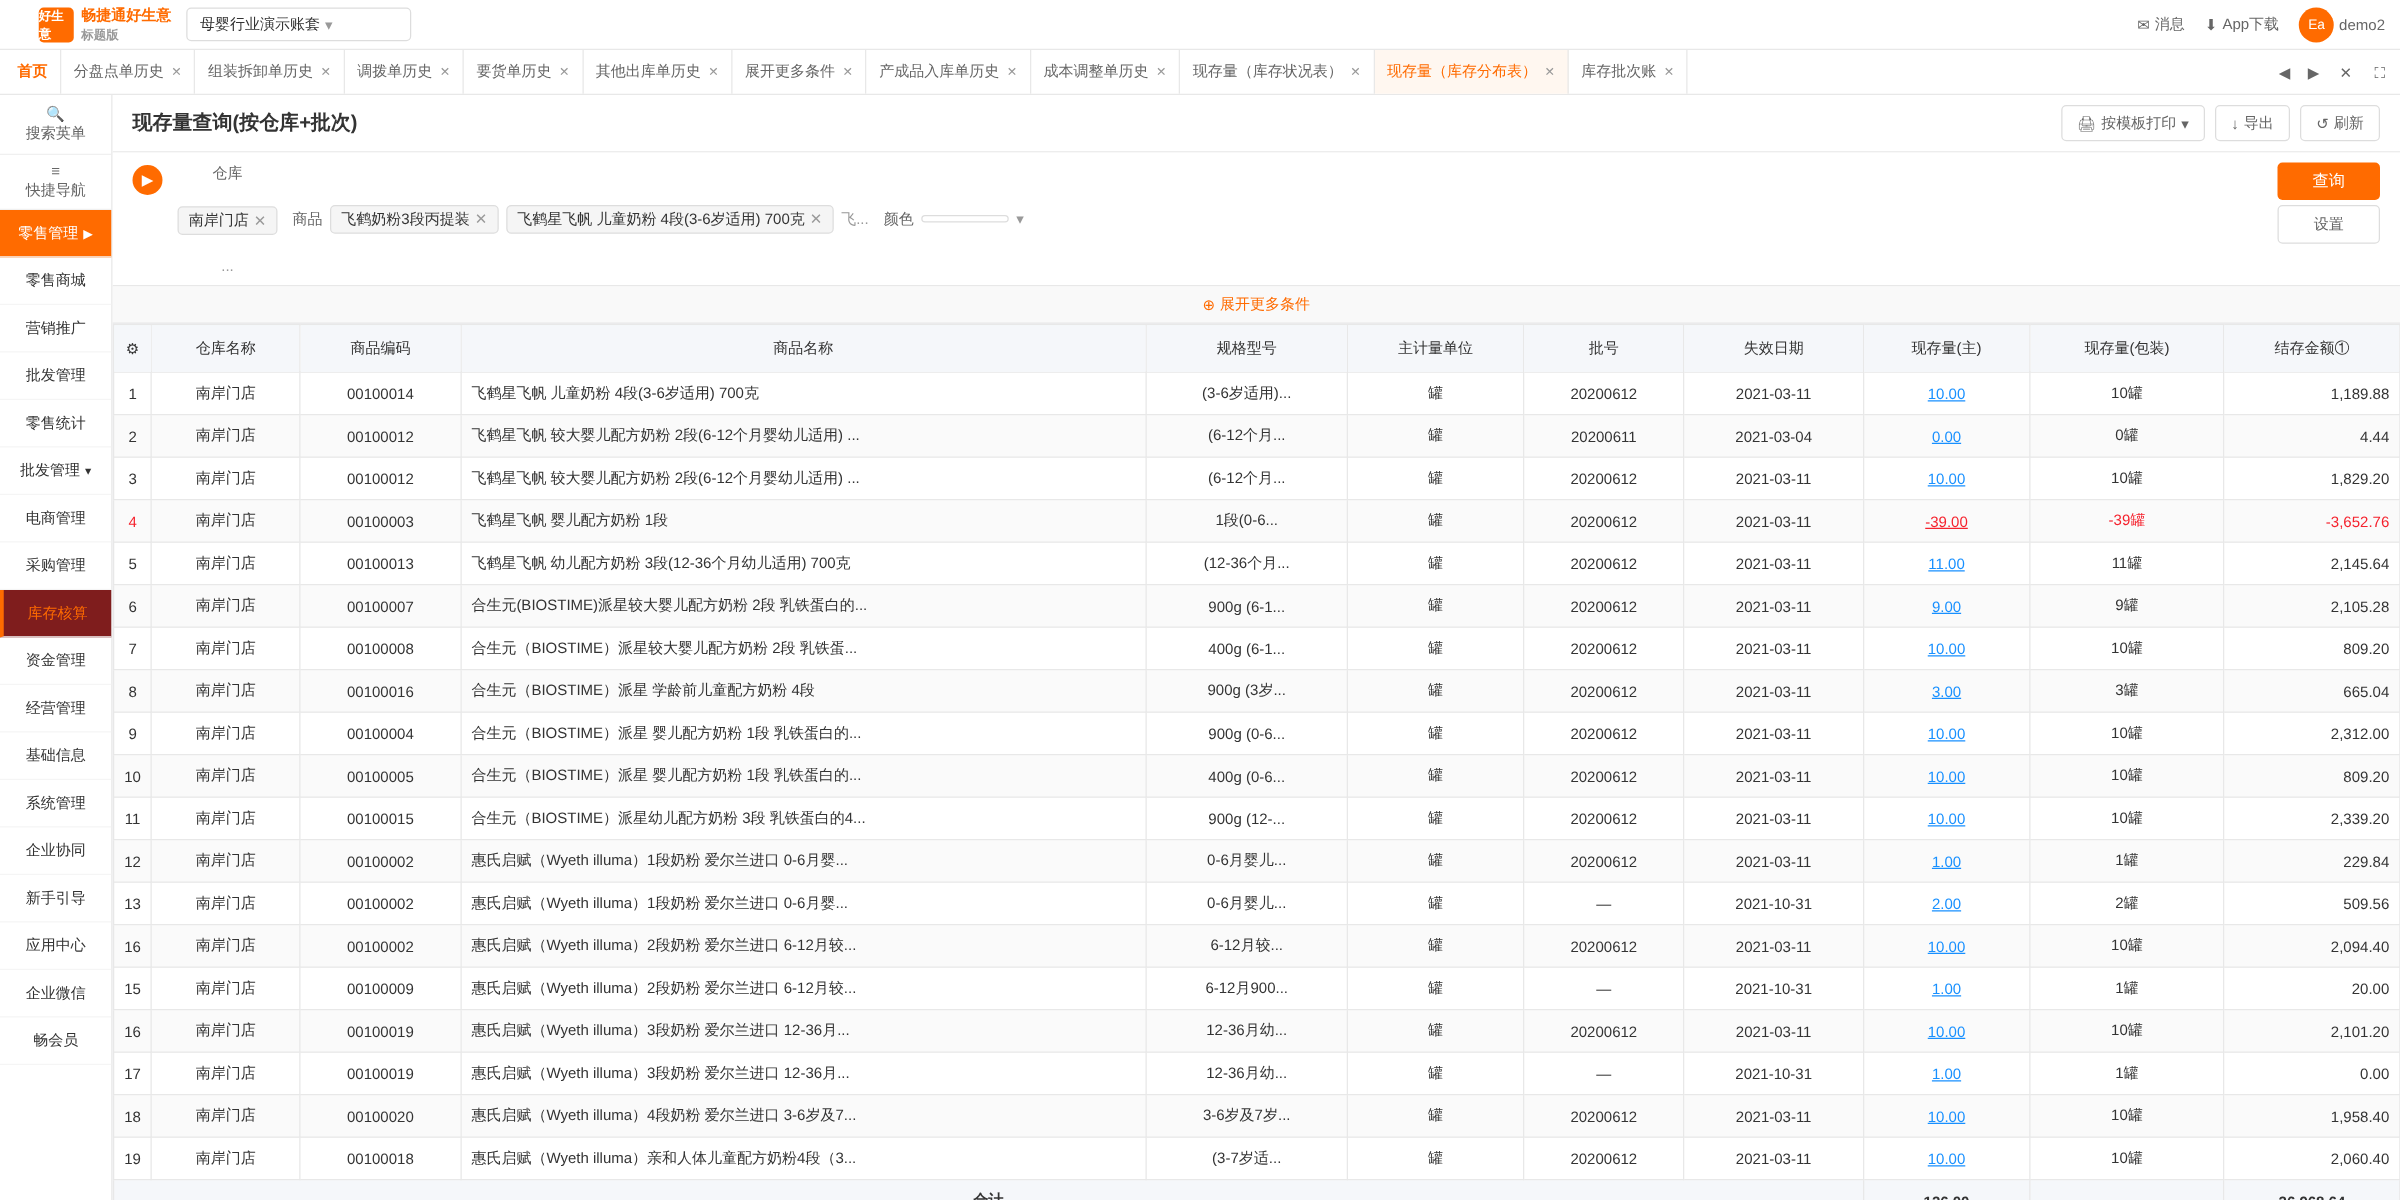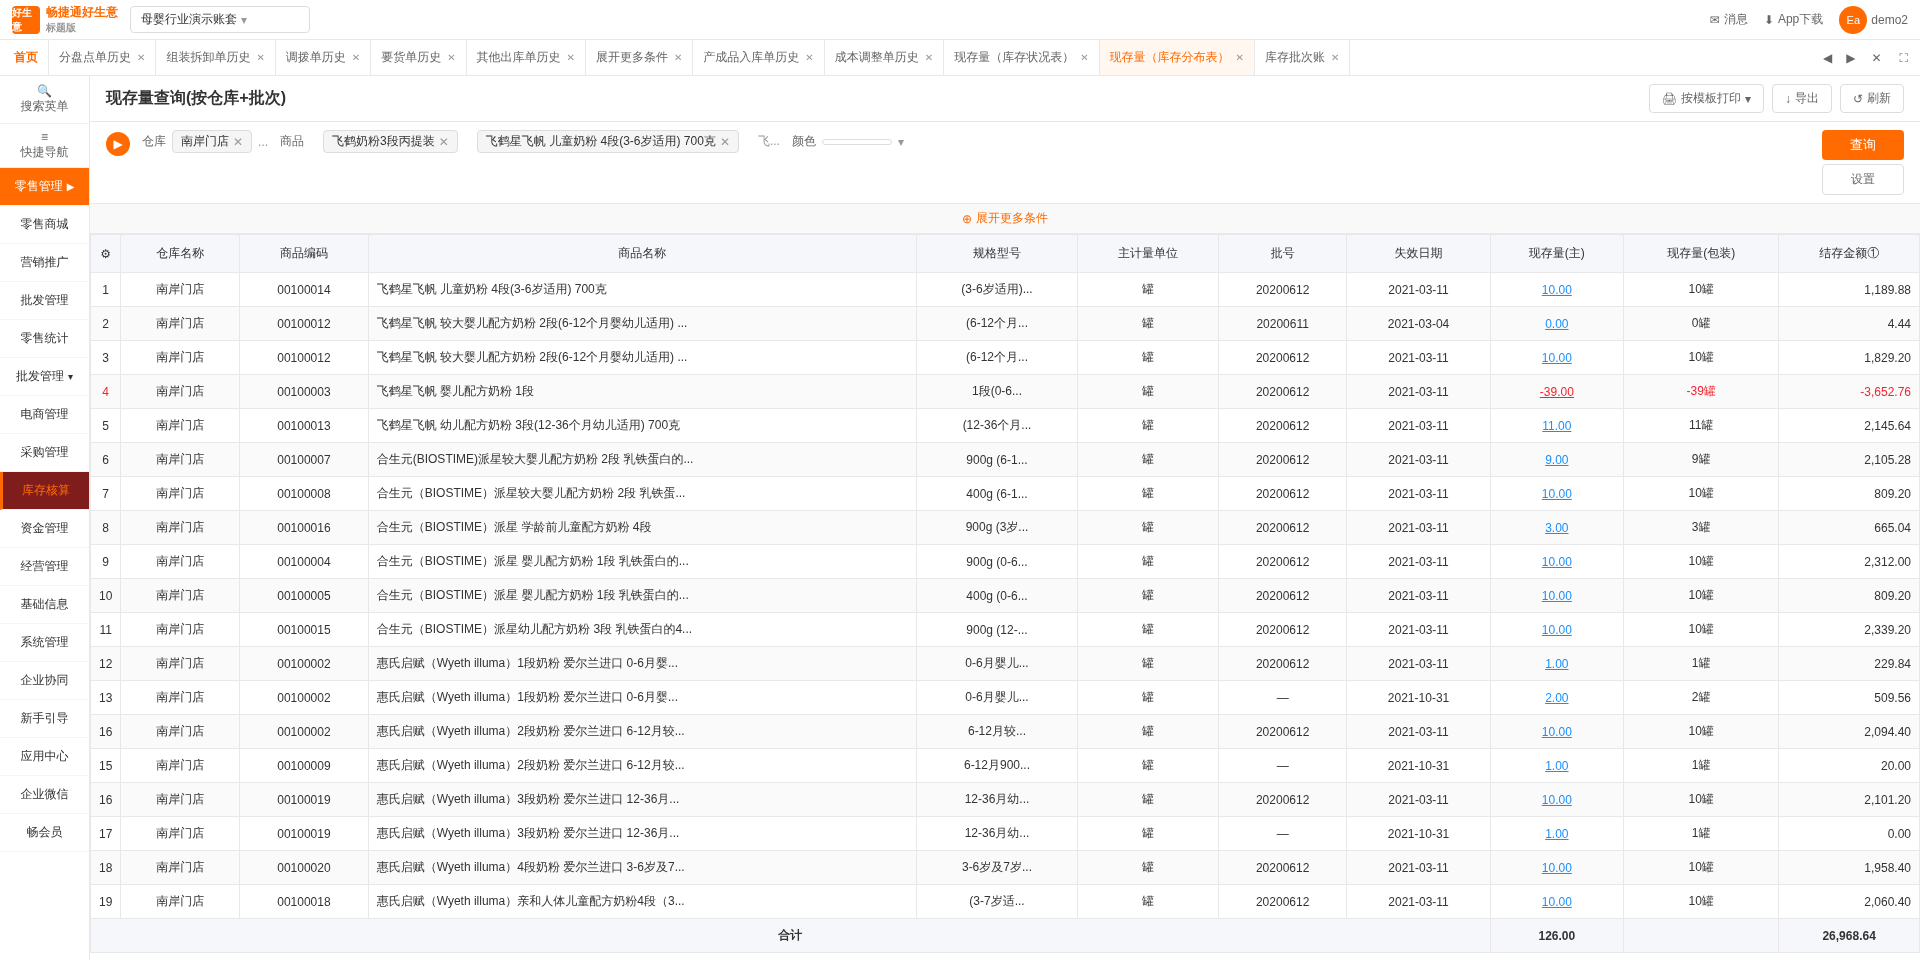--- a/index.html
+++ b/index.html
@@ -1,21 +1,21 @@
 <!DOCTYPE html>
 <html><head>
   <meta charset="utf-8">
   <style>
     * { box-sizing: border-box; margin: 0; padding: 0; font-family: 'Microsoft YaHei', Arial, sans-serif; font-size: 12px; }
     body { background: #f0f2f5; width: 1920px; min-height: 960px; overflow-x: hidden; }
 
     
     .top-bar { display: flex; align-items: center; background: #fff; height: 40px; border-bottom: 1px solid #e8e8e8; padding: 0 12px; gap: 12px; }
     .logo { display: flex; align-items: center; gap: 6px; color: #ff6b00; font-weight: bold; font-size: 13px; }
-    .logo-icon { width: 28px; height: 28px; background: #ff6b00; border-radius: 4px; display: flex; align-items: center; justify-content: center; color: white; font-size: 10px; }
+    .logo-icon { width: 28px; height: 28px; background: #ff6b00; border-radius: 4px; display: flex; align-items: center; justify-content: center; color: white; font-size: 10px; margin-left: 19px; }
     .org-selector { display: flex; align-items: center; gap: 4px; padding: 4px 10px; border: 1px solid #ddd; border-radius: 4px; cursor: pointer; color: #333; font-size: 12px; min-width: 180px; }
     .top-right { margin-left: auto; display: flex; align-items: center; gap: 16px; color: #666; }
     .top-right-item { display: flex; align-items: center; gap: 4px; cursor: pointer; }
     .avatar { width: 28px; height: 28px; background: #ff6b00; border-radius: 50%; display: flex; align-items: center; justify-content: center; color: white; font-size: 11px; }
 
     
     .tab-bar { background: #fff; display: flex; align-items: center; height: 36px; border-bottom: 1px solid #e8e8e8; overflow: hidden; padding: 0 4px; }
     .tab-item { display: flex; align-items: center; gap: 4px; padding: 0 10px; height: 36px; border-right: 1px solid #e8e8e8; cursor: pointer; white-space: nowrap; color: #666; font-size: 12px; flex-shrink: 0; }
     .tab-item.home { color: #ff6b00; font-weight: bold; }
     .tab-item.active { color: #ff6b00; background: #fff7f0; }
@@ -239,29 +239,29 @@
           <span>↺</span>
           <span>刷新</span>
         </button>
       </div>
     </div>
 
     <div style="background:#fff;padding:8px 16px;border-bottom:1px solid #e8e8e8;display:flex;align-items:flex-start;gap:12px;">
       <div style="width:24px;height:24px;background:#ff6b00;color:white;border-radius:50%;display:flex;align-items:center;justify-content:center;cursor:pointer;flex-shrink:0;margin-top:2px;">▶</div>
       <div style="flex:1;">
         <div style="display:flex;align-items:center;gap:12px;flex-wrap:wrap;">
-          <div style="display:flex;align-items:center;gap:6px;">
+          <div style="display:flex;align-items:center;gap:18px;flex-direction:column;">
             <span style="color:#666;">仓库</span>
             <div class="filter-tag">
               <span>南岸门店</span>
               <span class="close">✕</span>
             </div>
             <span style="color:#999;cursor:pointer;">...</span>
           </div>
-          <div style="display:flex;align-items:center;gap:19px;flex-wrap:wrap;">
+          <div style="display:flex;align-items:center;gap:6px;flex-wrap:wrap;">
             <span style="color:#666;">商品</span>
             <div class="filter-tag">
               <span>飞鹤奶粉3段丙提装</span>
               <span class="close">✕</span>
             </div>
             <div class="filter-tag">
               <span>飞鹤星飞帆 儿童奶粉 4段(3-6岁适用) 700克</span>
               <span class="close">✕</span>
             </div>
             <span style="color:#999;cursor:pointer;">飞...</span>

